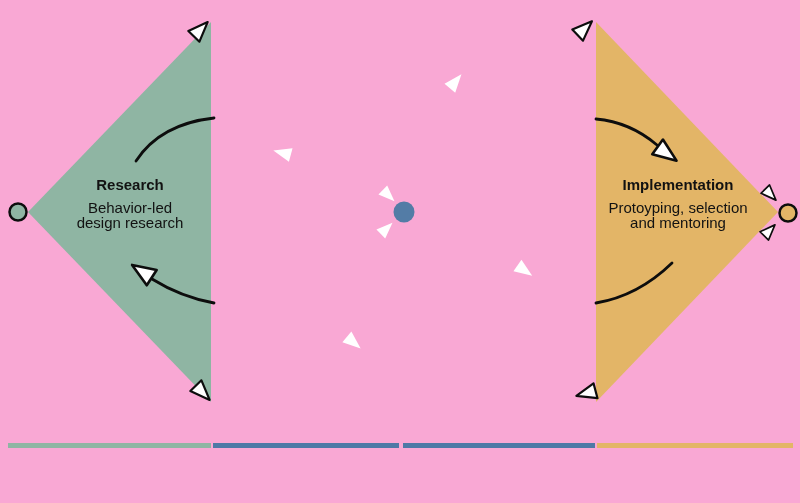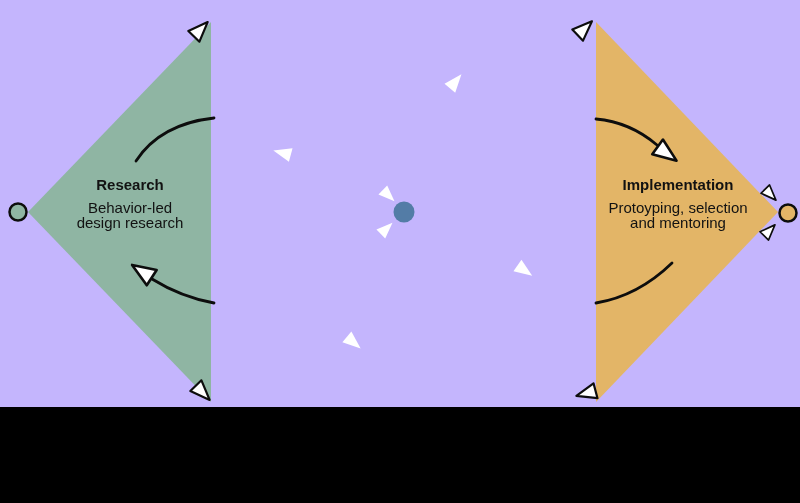--- a/index.html
+++ b/index.html
@@ -1,19 +1,19 @@
 <!DOCTYPE html>
 <html><head>
 <meta charset="utf-8">
 <style>
   html, body { margin: 0; padding: 0; background: #000; }
   .stage {
     position: relative;
-    width: 800px; height: 407px;
-    background: #c4b5fd;
+    width: 800px; height: 503px;
+    background: #f9a8d4;
     overflow: hidden;
     font-family: "Liberation Sans", sans-serif;
   }
   svg { display: block; }
   .shape-title {
     font-family: "Liberation Sans", sans-serif;
     font-size: 15px;
     font-weight: bold;
     fill: #121212;
     text-anchor: middle;

